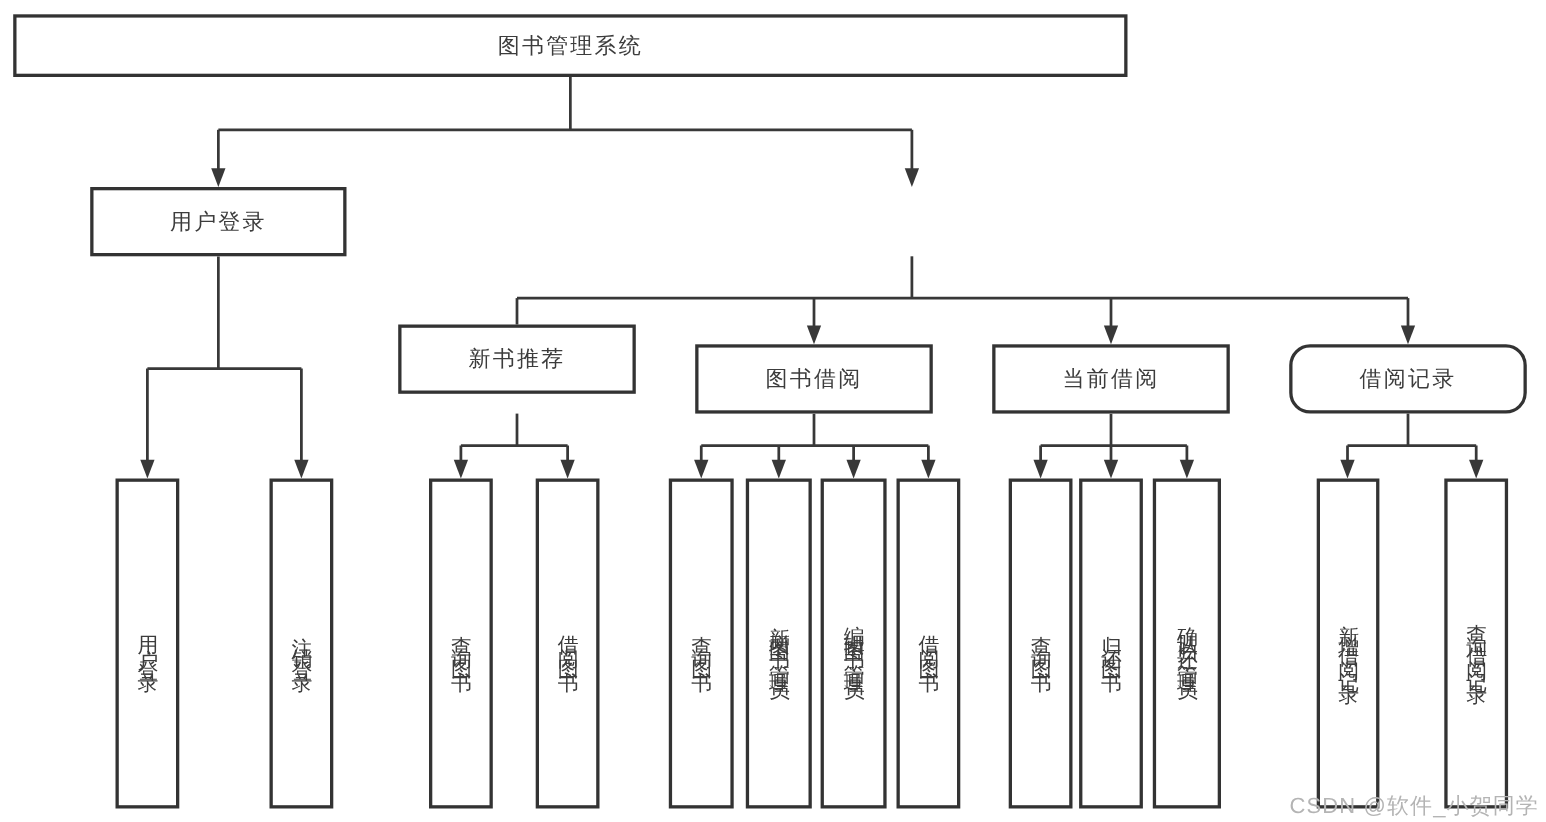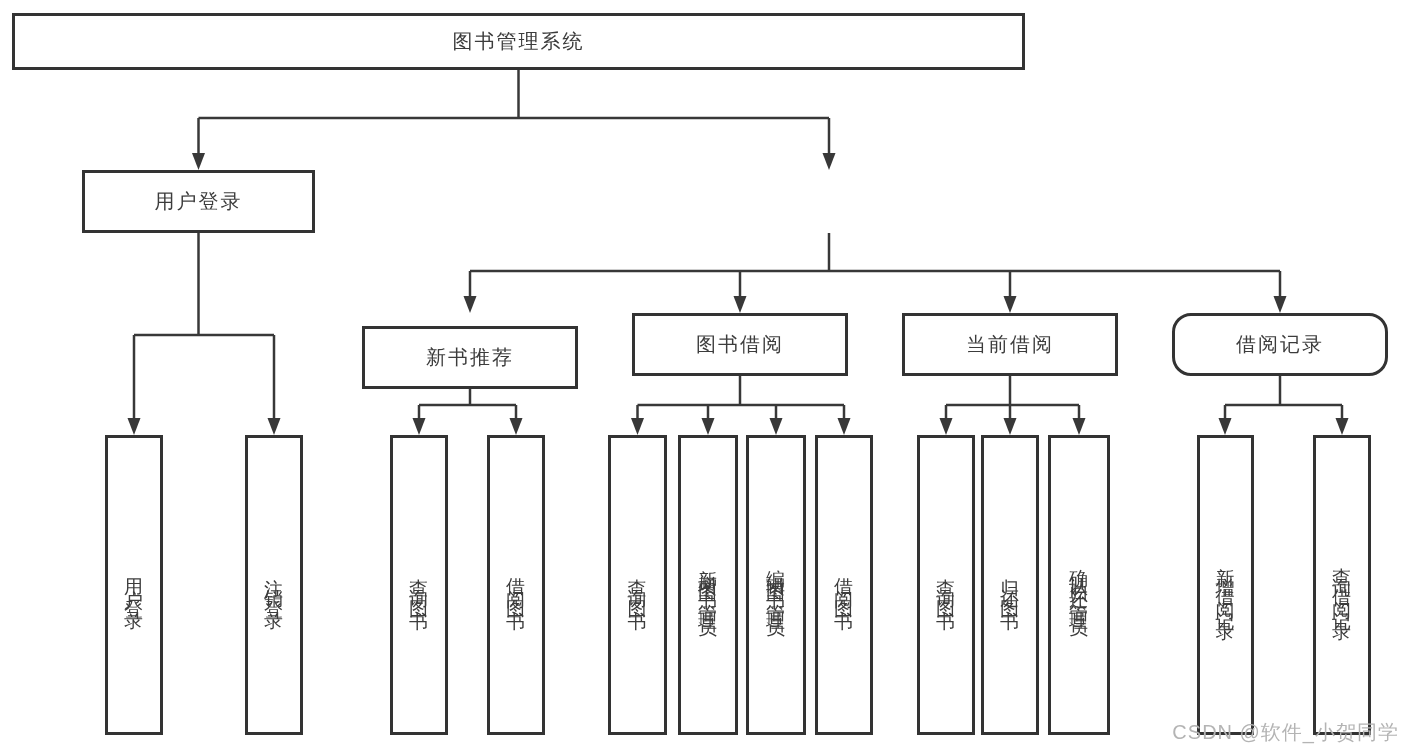--- a/index.html
+++ b/index.html
@@ -130,21 +130,21 @@
   </svg>
 
   <div class="hnode" style="left:12px; top:13px; width:1013px; height:57px;">
     <span>图书管理系统</span>
   </div>
 
   <div class="hnode" style="left:82px; top:170px; width:233px; height:63px;">
     <span>用户登录</span>
   </div>
 
-  <div class="hnode" style="left:362px; top:326px; width:216px; height:63px;">
+  <div class="hnode" style="left:362px; top:295px; width:216px; height:63px;">
     <span>新书推荐</span>
   </div>
   <div class="hnode" style="left:632px; top:313px; width:216px; height:63px;">
     <span>图书借阅</span>
   </div>
   <div class="hnode" style="left:902px; top:313px; width:216px; height:63px;">
     <span>当前借阅</span>
   </div>
   <div class="hnode" style="left:1172px; top:313px; width:216px; height:63px;border-radius:19px;">
     <span>借阅记录</span>

